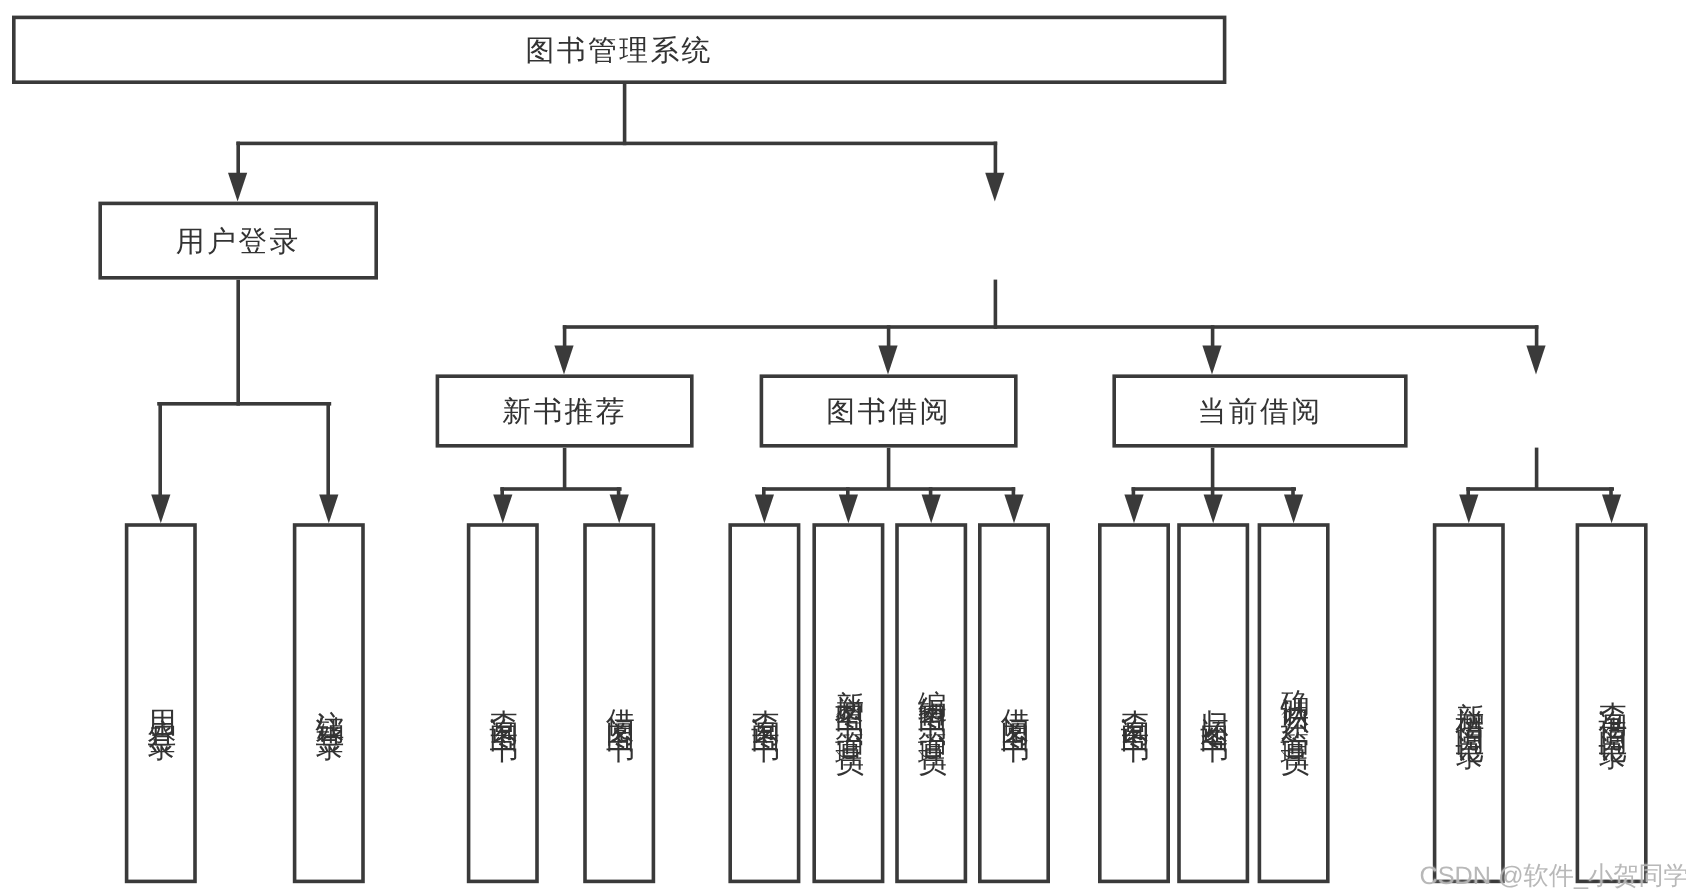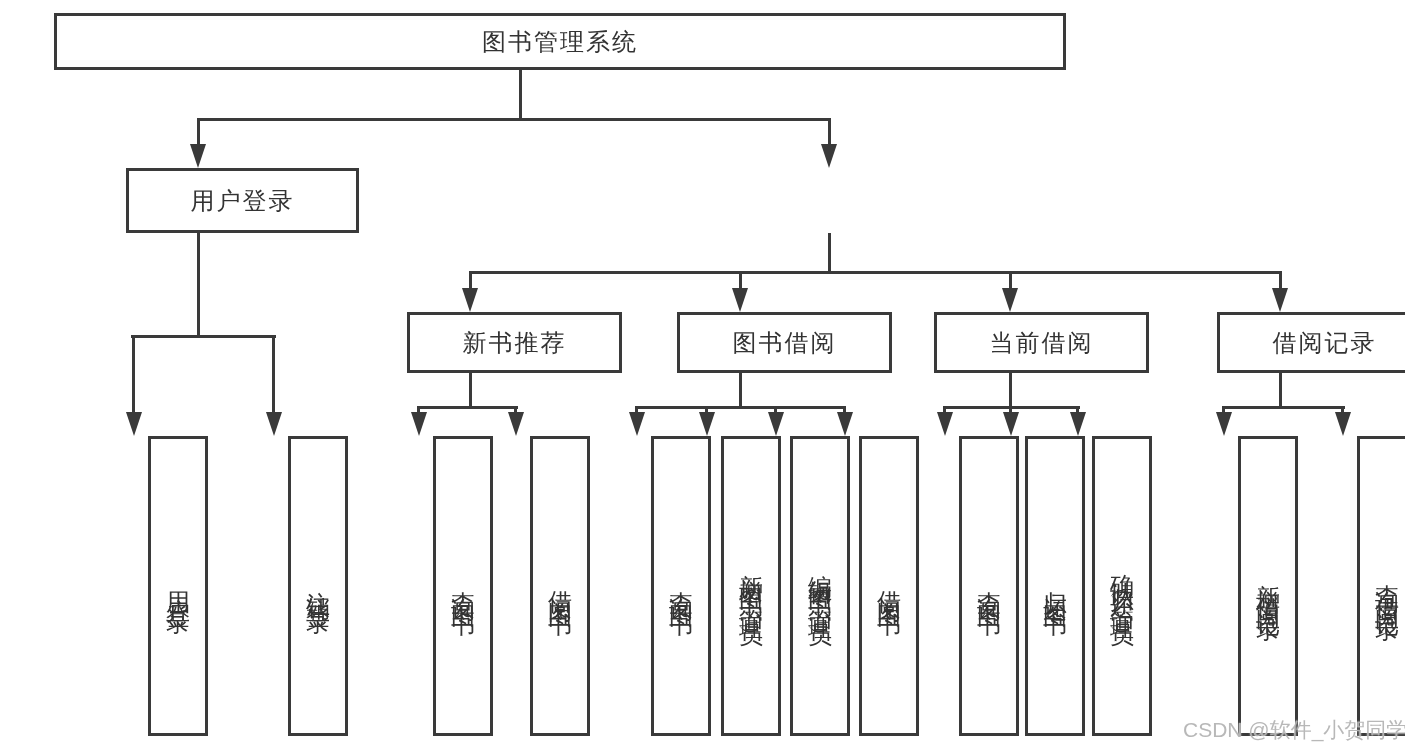--- a/index.html
+++ b/index.html
@@ -13,21 +13,20 @@
   .box{
     position:absolute;
     background:#ffffff;
     border:3px solid #3a3a3a;
     box-sizing:border-box;
     display:flex;
     align-items:center;
     justify-content:center;
     color:#333333;
     z-index:2;
-    margin-left:44px;
   }
   .box .lbl{
     font-size:24px;
     letter-spacing:2px;
     white-space:nowrap;
   }
   .leaf{
     top:436px;
     width:60px;
     height:300px;
@@ -97,25 +96,22 @@
   <div class="ar" style="left:1002px;top:288px;"></div>
   <div class="vl" style="left:1279px;top:271px;height:21px;"></div>
   <div class="ar" style="left:1272px;top:288px;"></div>
 
   <div class="box" style="left:633px;top:312px;width:215px;height:61px;">
     <span class="lbl">图书借阅</span>
   </div>
   <div class="box" style="left:363px;top:312px;width:215px;height:61px;">
     <span class="lbl">新书推荐</span>
   </div>
-  <div class="box" style="left:890px;top:312px;width:215px;height:61px;">
+  <div class="box" style="left:927px;top:312px;width:246px;height:61px;">
     <span class="lbl">当前借阅</span>
-  </div>
-  <div class="box" style="left:1173px;top:312px;width:215px;height:61px;">
-    <span class="lbl">借阅记录</span>
   </div>
 
   <div class="vl" style="left:469px;top:373px;height:35px;"></div>
   <div class="hl" style="left:417px;top:406px;width:101px;"></div>
   <div class="vl" style="left:417px;top:406px;height:8px;"></div>
   <div class="ar" style="left:411px;top:412px;"></div>
   <div class="vl" style="left:514px;top:406px;height:8px;"></div>
   <div class="ar" style="left:508px;top:412px;"></div>
 
   <div class="vl" style="left:739px;top:373px;height:35px;"></div>

